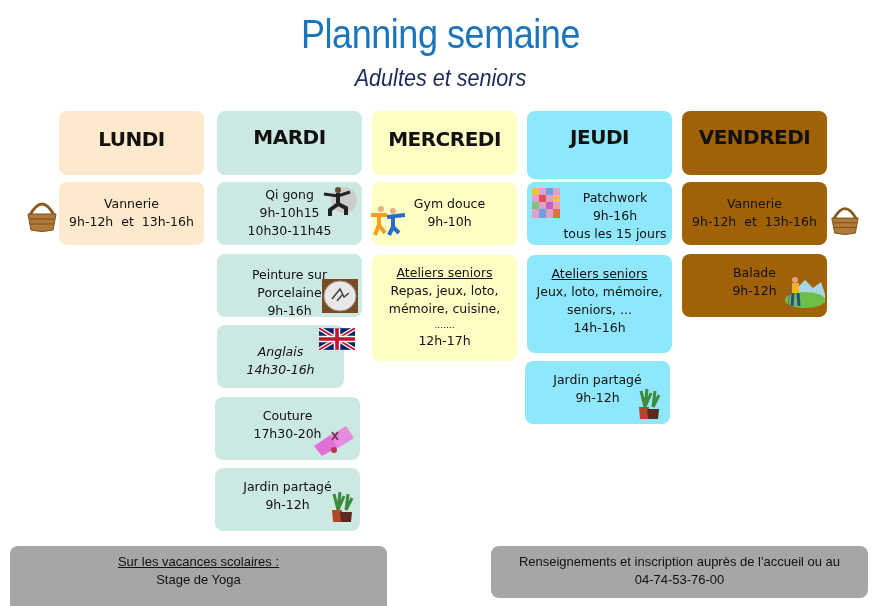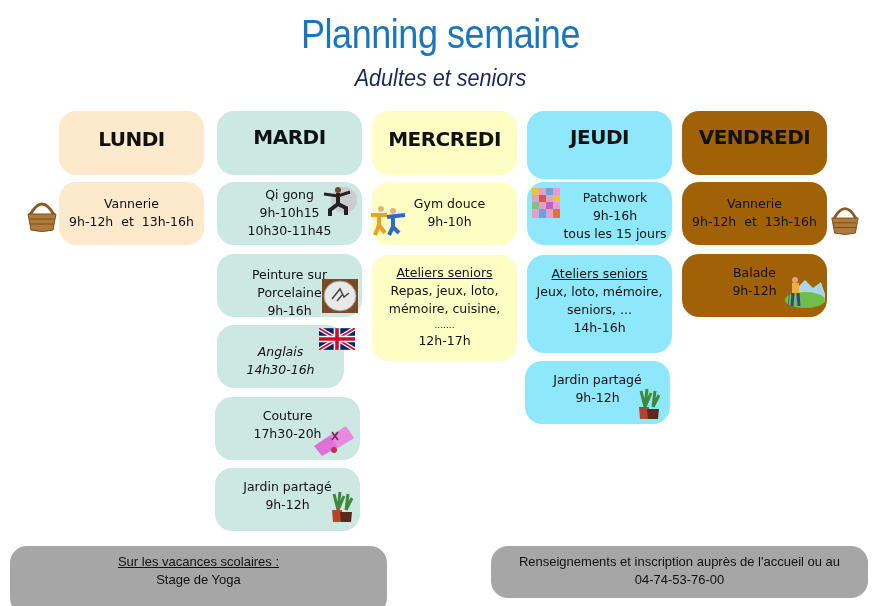--- a/index.html
+++ b/index.html
@@ -1,19 +1,19 @@
 <!DOCTYPE html>
 <html><head>
   <meta charset="utf-8">
   <style>
     html, body { margin: 0; padding: 0; background: #ffffff; }
     body { width: 881px; height: 606px; position: relative; overflow: hidden; font-family: "DejaVu Sans", sans-serif; color: #111; }
     .title { position: absolute; left: 0; width: 881px; top: 12px; text-align: center; font-family: "Liberation Sans", sans-serif; font-size: 40px; color: #1b75bb; letter-spacing: -0.5px; transform: scaleX(0.9); }
     .subtitle { position: absolute; left: 0; width: 881px; top: 64px; text-align: center; font-family: "Liberation Sans", sans-serif; font-style: italic; font-size: 24px; color: #1a2a5a; transform: scaleX(0.9); }
-    .box { position: absolute; border-radius: 17px; box-sizing: border-box; text-align: center; font-size: 12.5px; line-height: 18px; }
+    .box { position: absolute; border-radius: 8px; box-sizing: border-box; text-align: center; font-size: 12.5px; line-height: 18px; }
     .head { font-weight: bold; font-size: 20px; font-family: "DejaVu Sans", sans-serif; letter-spacing: -0.5px; padding-top: 16px; line-height: 24px; }
     .c-lundi { background: #fde9cc; }
     .c-mardi { background: #cce8e2; }
     .c-mercredi { background: #fdfdc4; }
     .c-jeudi { background: #8fe7fc; }
     .c-vendredi { background: #a16207; }
     .c-grey { background: #a6a6a6; }
     .u { text-decoration: underline; }
     .line { display: block; }
     .ico { position: absolute; }

